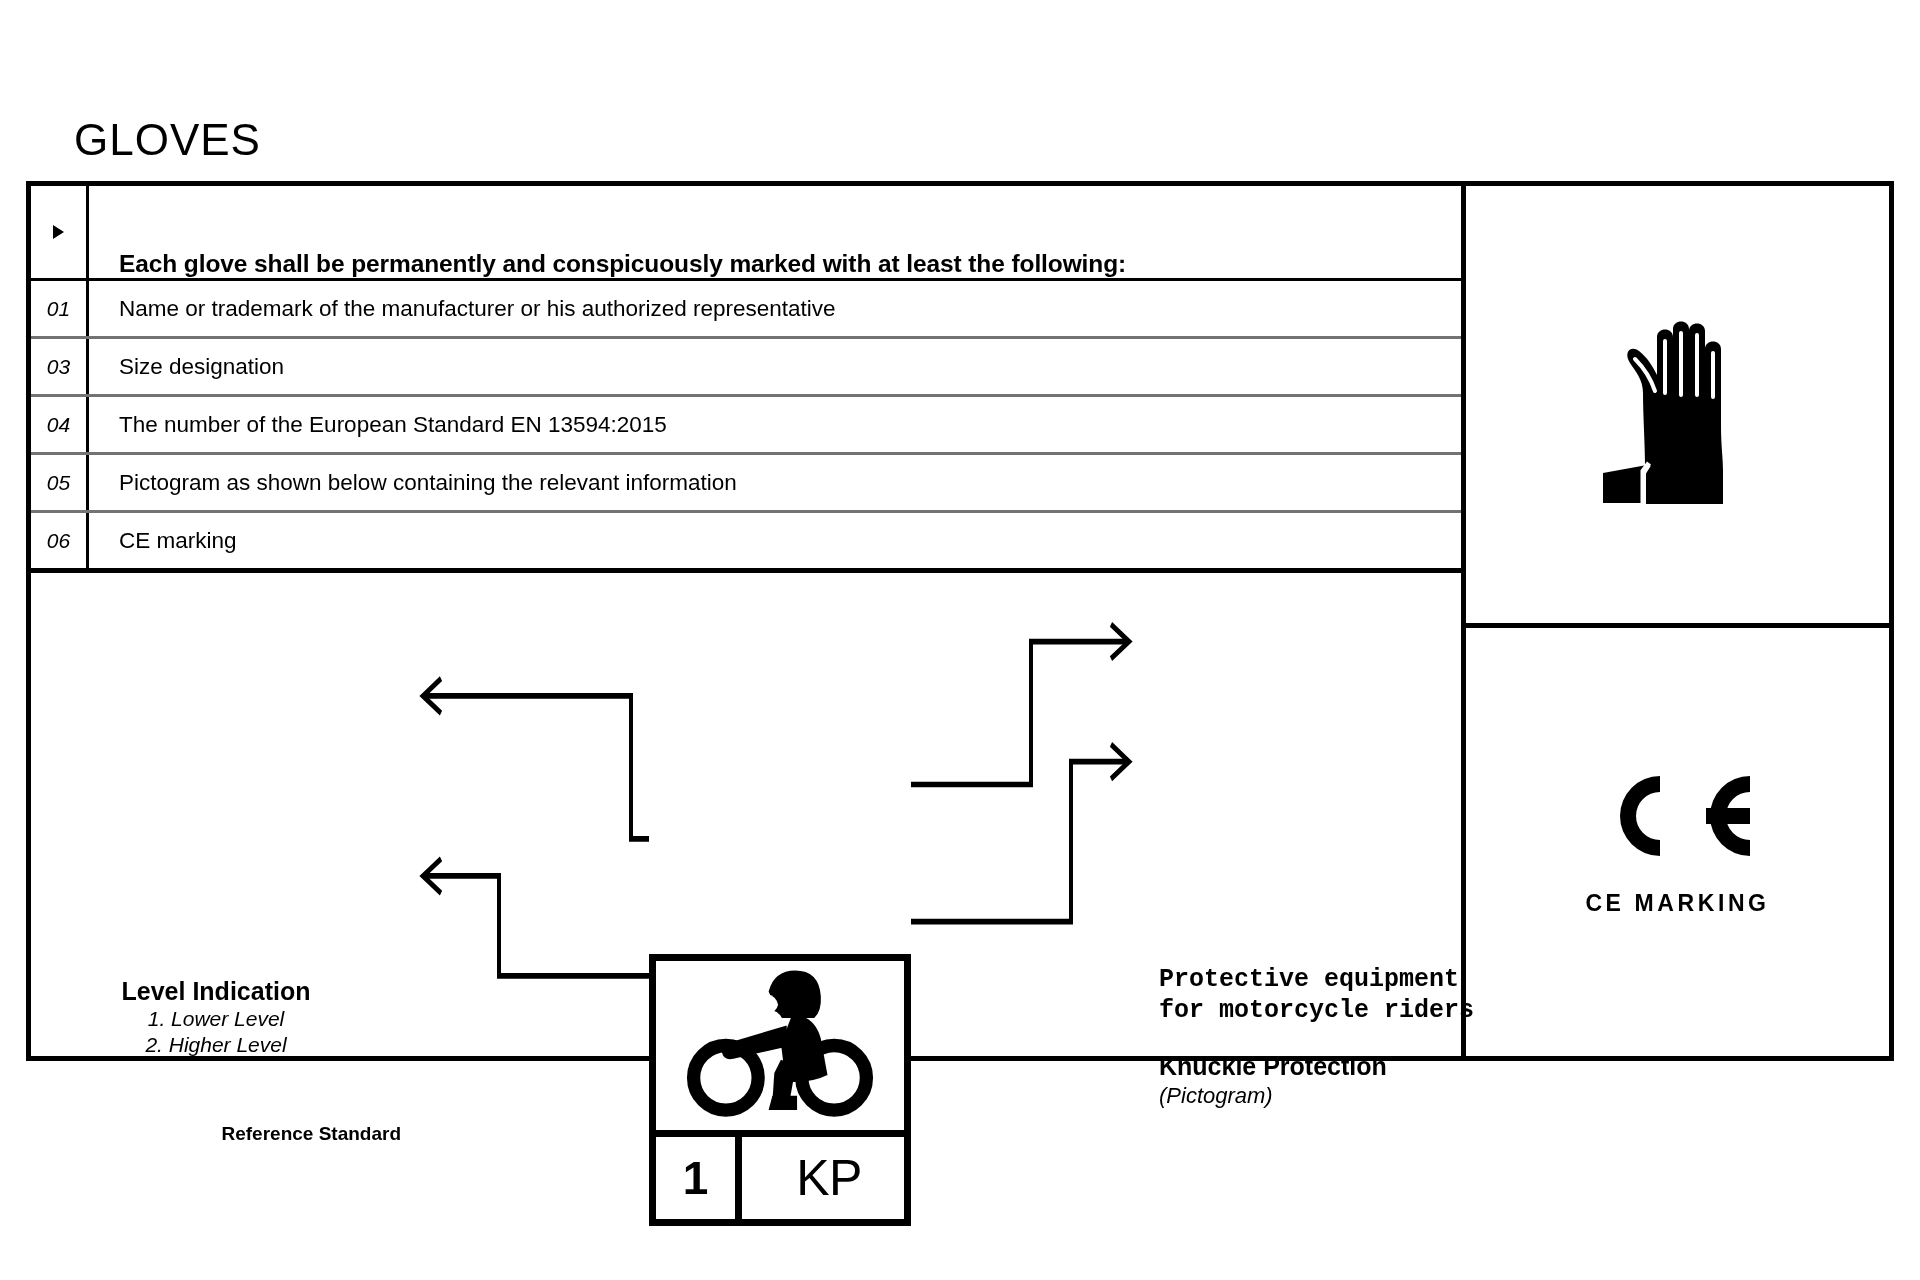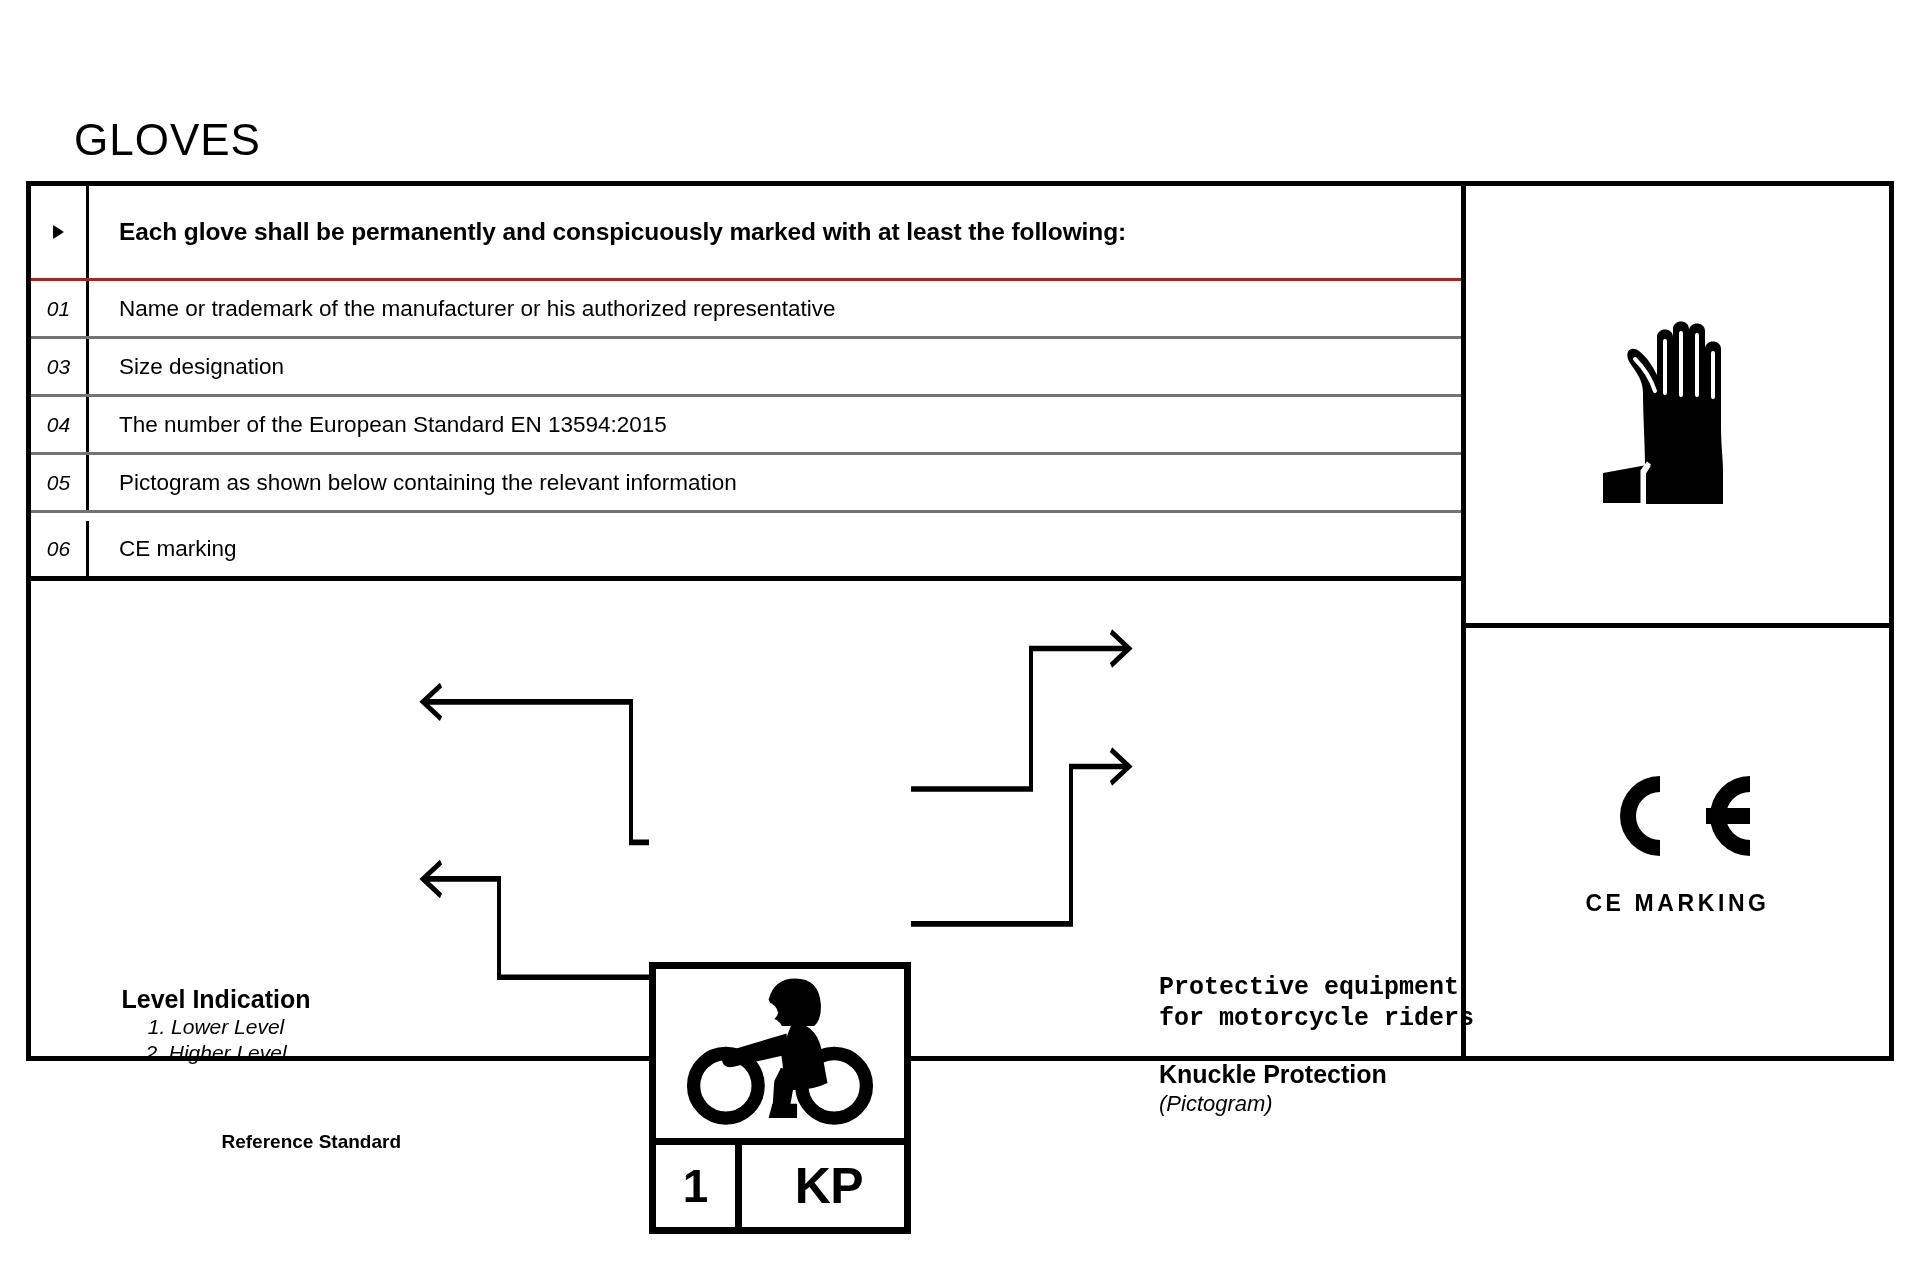--- a/index.html
+++ b/index.html
@@ -53,22 +53,22 @@
     flex-direction: column;
   }
 
   
   .req-table {
     border-bottom: 5px solid #000;
   }
   .req-head {
     display: flex;
     height: 92px;
-    align-items: center;
-    border-bottom: 3px solid #b91c1c;
+    align-items: flex-end;
+    border-bottom: 3px solid #000000;
   }
   .req-head .numcell {
     width: 58px;
     min-width: 58px;
     height: 100%;
     border-right: 3px solid #000;
     display: flex;
     align-items: center;
     justify-content: center;
     box-sizing: border-box;
@@ -87,21 +87,21 @@
     letter-spacing: -0.1px;
     white-space: nowrap;
   }
 
   .req-row {
     display: flex;
     height: 55px;
     align-items: center;
     border-bottom: 3px solid #737373;
   }
-  .req-row:last-child { border-bottom: none; margin-top: 8px; }
+  .req-row:last-child { border-bottom: none; }
   .req-row .numcell {
     width: 58px;
     min-width: 58px;
     height: 100%;
     border-right: 3px solid #000;
     display: flex;
     align-items: center;
     justify-content: center;
     box-sizing: border-box;
     font-size: 21px;
@@ -227,21 +227,21 @@
     font-size: 46px;
     font-weight: bold;
     line-height: 1;
   }
   .picto-cell-kp {
     flex: 1;
     display: flex;
     align-items: center;
     justify-content: center;
     font-size: 50px;
-    font-weight: bold;
+    font-weight: normal;
     line-height: 1;
     letter-spacing: -0.5px;
     padding-left: 12px;
   }
 
   
   .glove-panel {
     height: 437px;
     border-bottom: 5px solid #000;
     display: flex;

